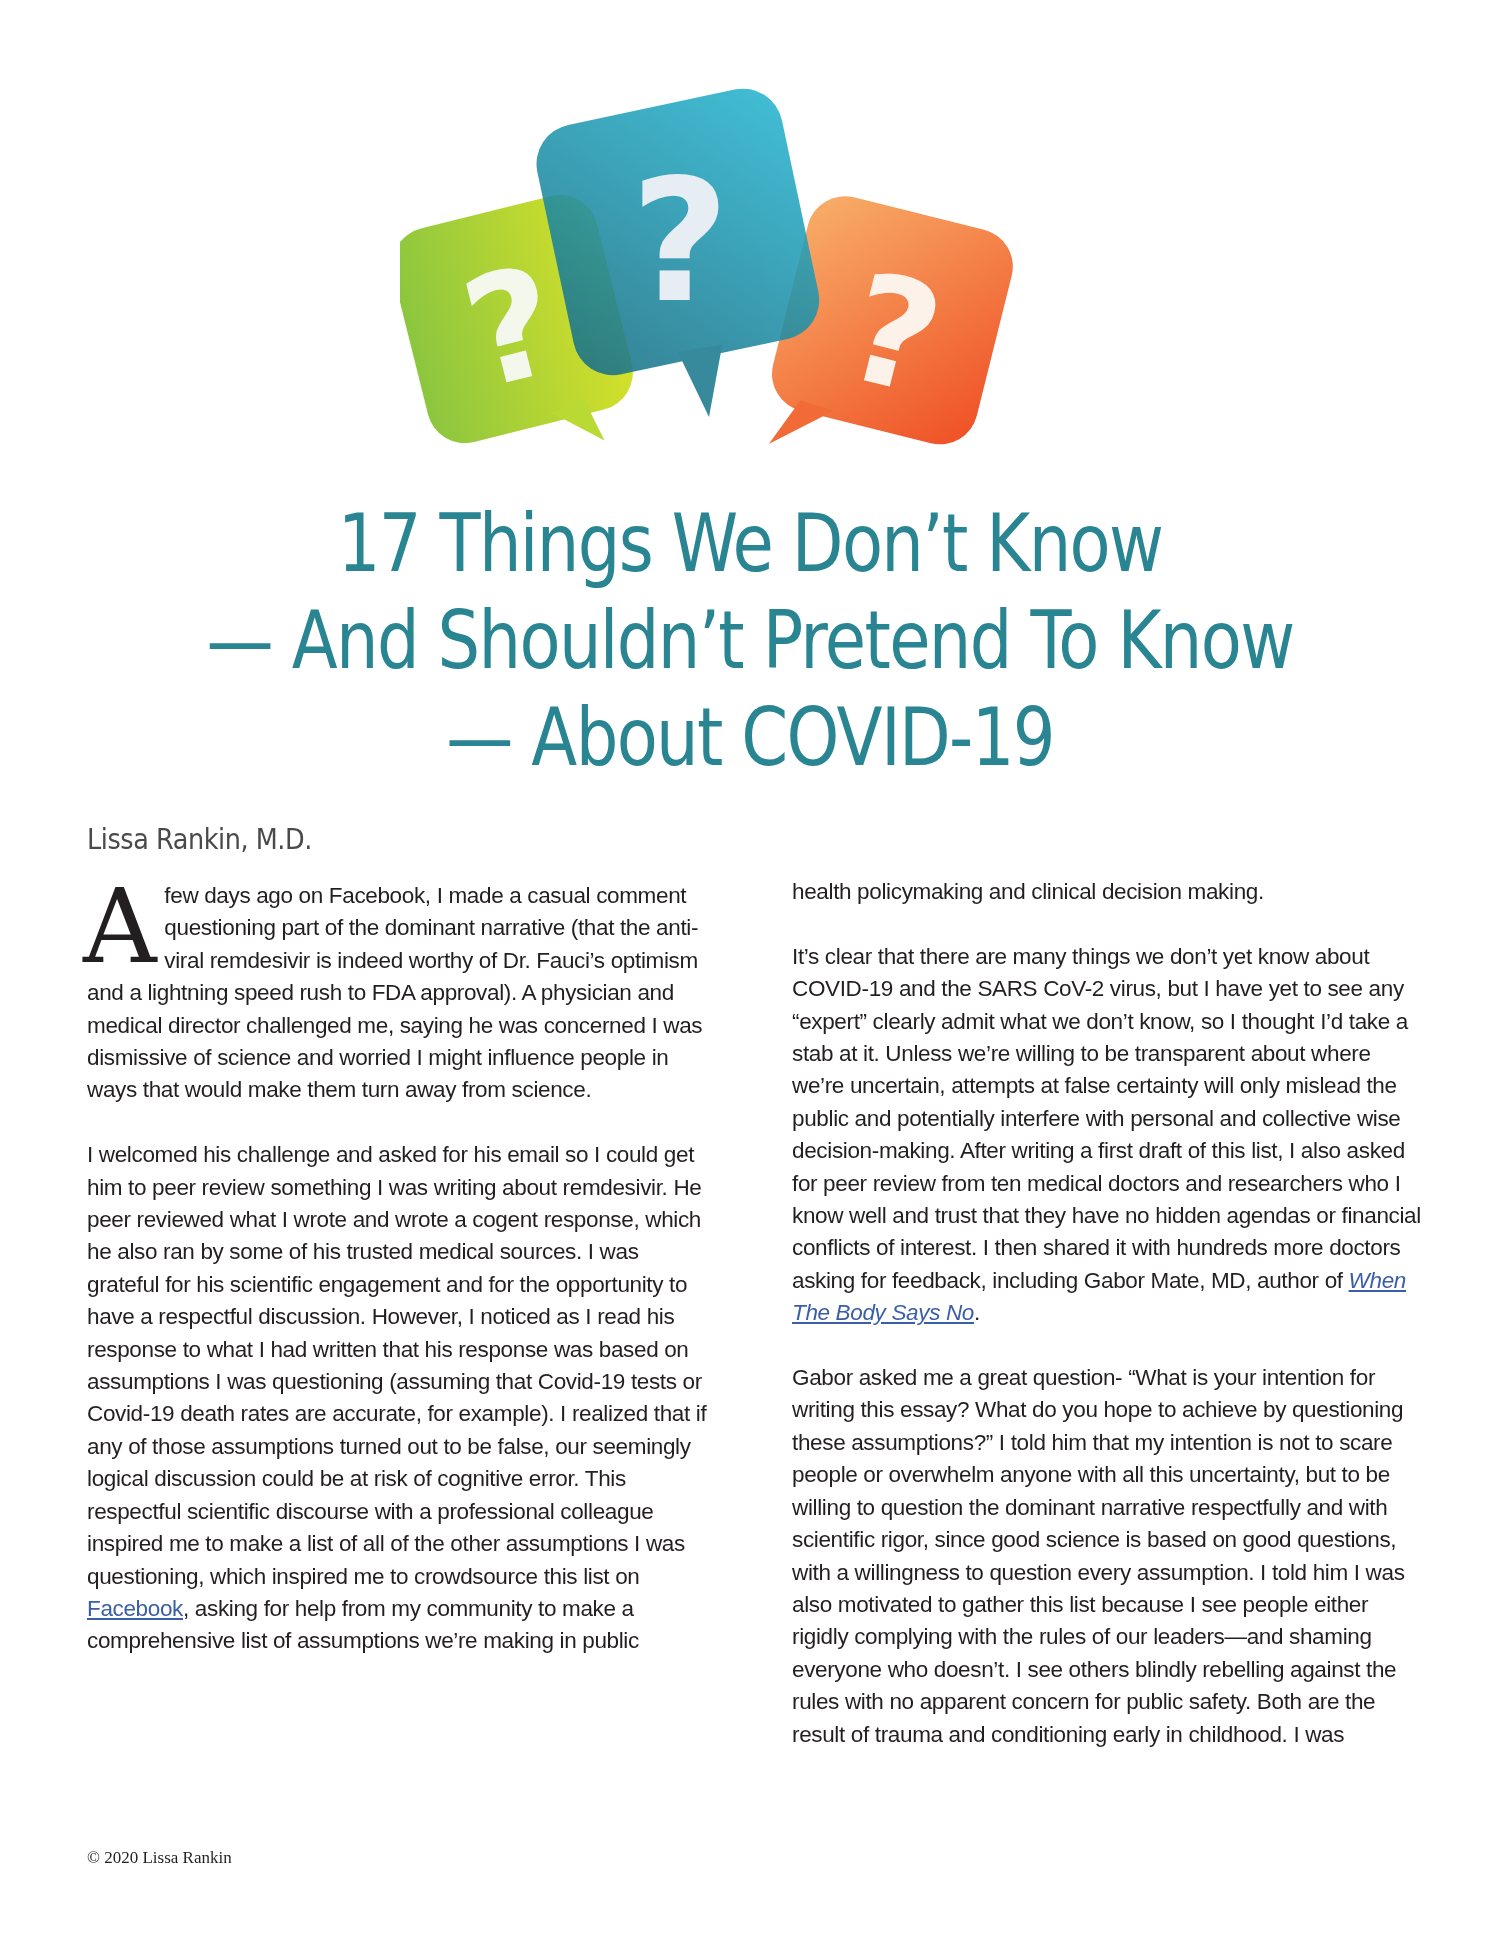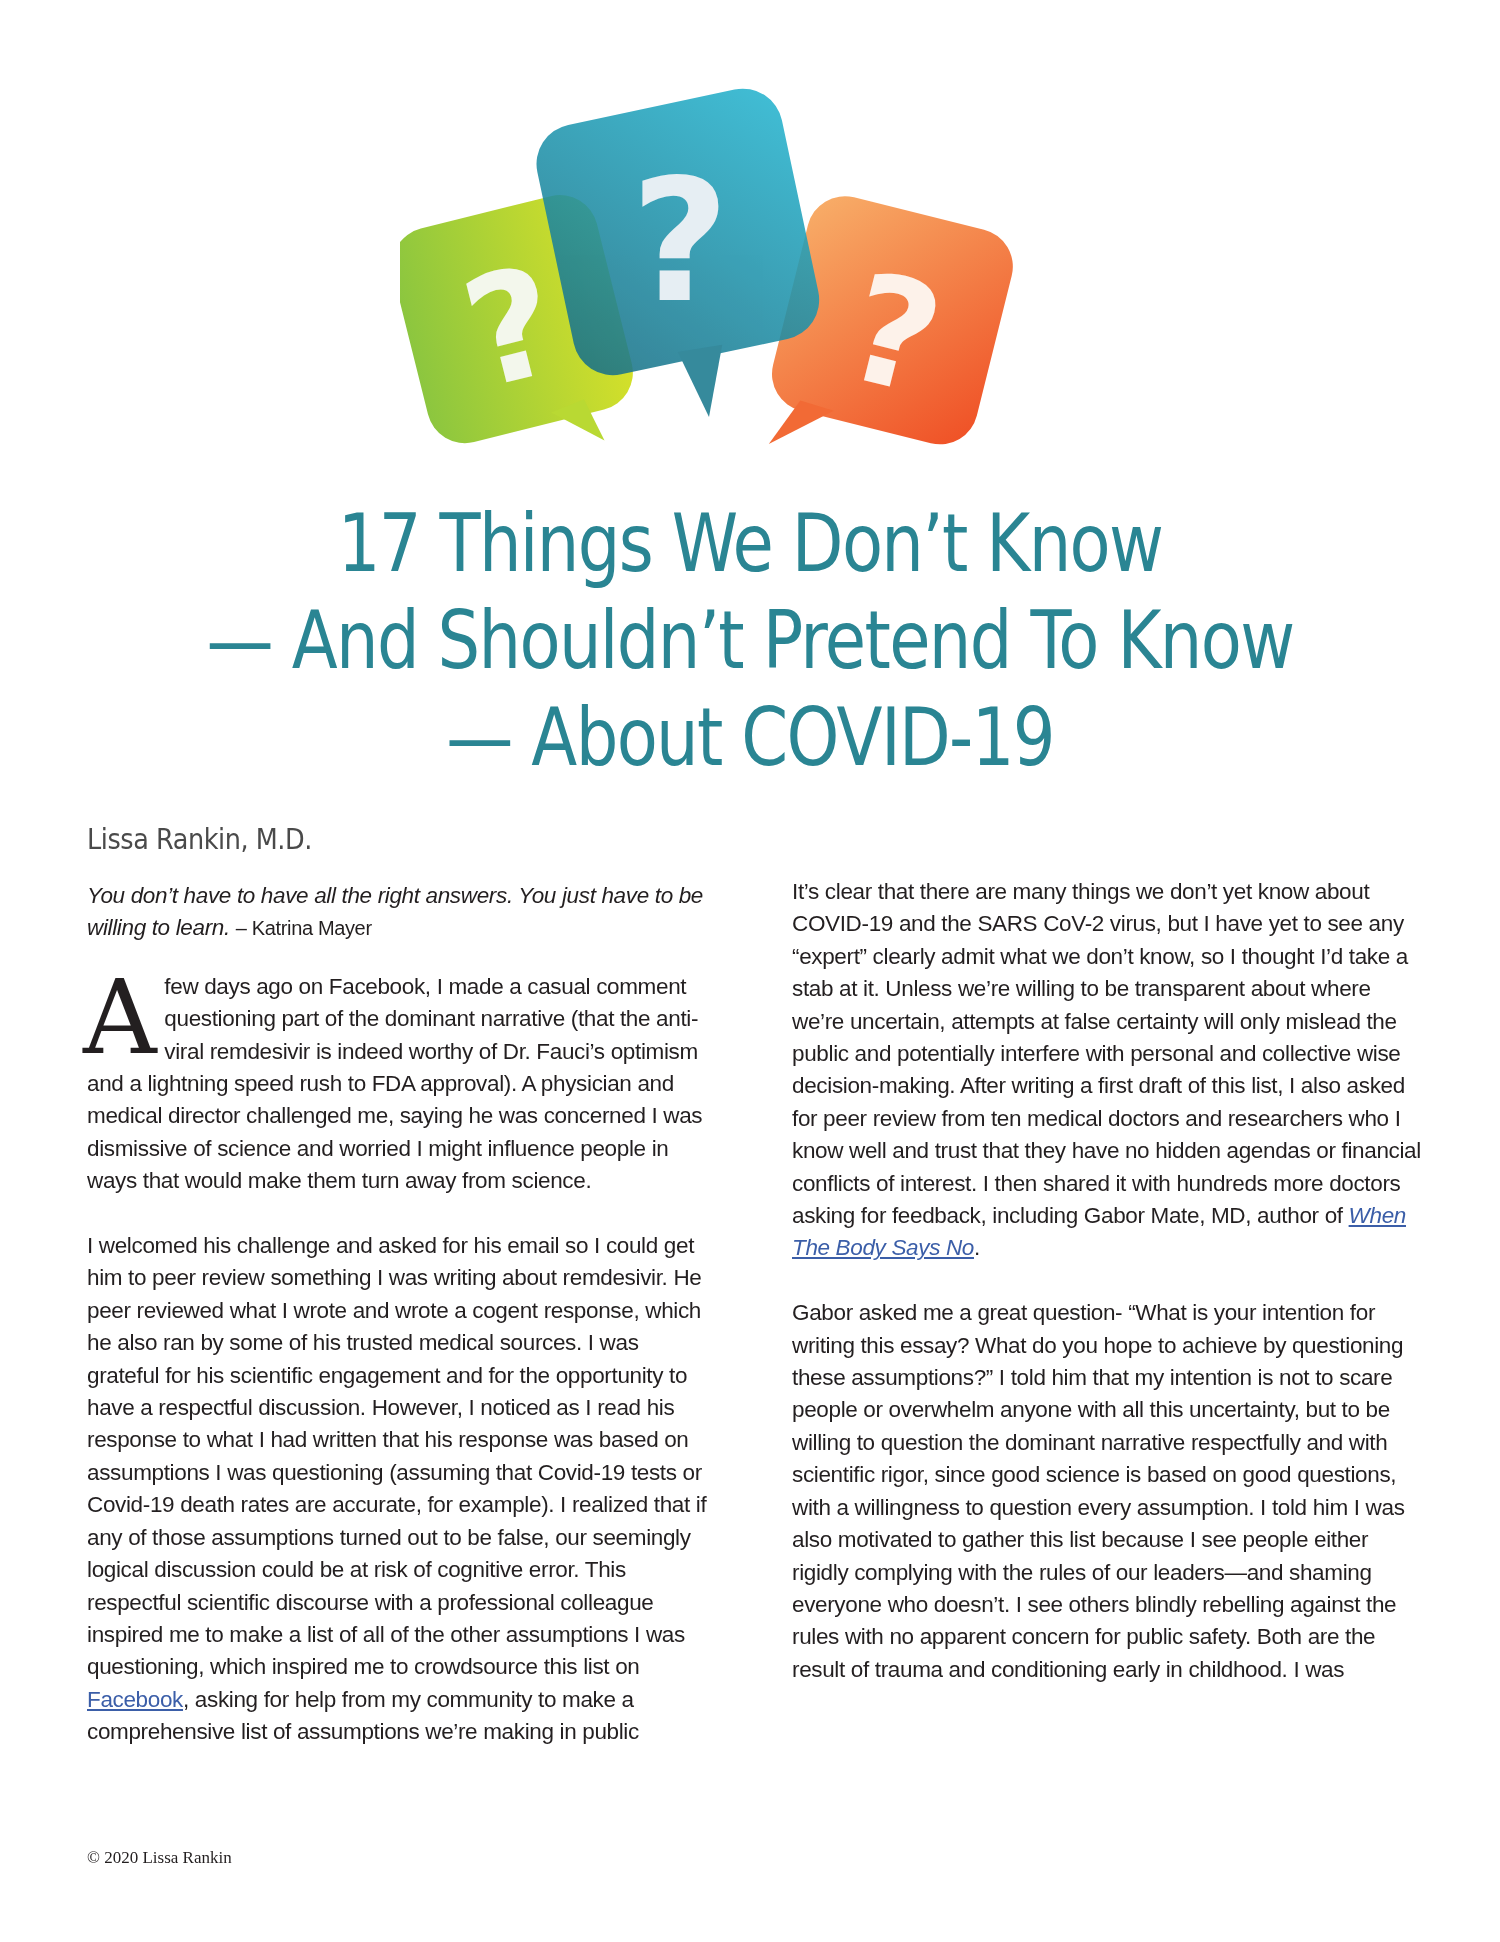--- a/index.html
+++ b/index.html
@@ -69,26 +69,23 @@
 
 <h1 class="title">
   <span>17 Things We Don’t Know</span>
   <span>— And Shouldn’t Pretend To Know</span>
   <span>— About COVID-19</span>
 </h1>
 
 <div class="author">Lissa Rankin, M.D.</div>
 
 <div class="col col-left narrow">
-  <p class="epigraph">
-    <em>You don’t have to have all the right answers. You just have to be willing to learn.</em>
-    <span class="attr">– Katrina Mayer</span>
-  </p>
   <p><span class="dropcap">A</span><span> few days ago on Facebook, I made a casual comment questioning part of the dominant narrative (that the anti-viral remdesivir is indeed worthy of Dr. Fauci’s optimism and a lightning speed rush to FDA approval). A physician and medical director challenged me, saying he was concerned I was dismissive of science and worried I might influence people in ways that would make them turn away from science.</span></p>
   <p><span>I welcomed his challenge and asked for his email so I could get him to peer review something I was writing about remdesivir. He peer reviewed what I wrote and wrote a cogent response, which he also ran by some of his trusted medical sources. I was grateful for his scientific engagement and for the opportunity to have a respectful discussion. However, I noticed as I read his response to what I had written that his response was based on assumptions I was questioning (assuming that Covid-19 tests or Covid-19 death rates are accurate, for example). I realized that if any of those assumptions turned out to be false, our seemingly logical discussion could be at risk of cognitive error. This respectful scientific discourse with a professional colleague inspired me to make a list of all of the other assumptions I was questioning, which inspired me to crowdsource this list on </span><a class="link" href="#">Facebook</a><span>, asking for help from my community to make a comprehensive list of assumptions we’re making in public</span></p>
 </div>
 
 <div class="col col-right narrow">
+  <p>health policymaking and clinical decision making.</p>
   <p><span>It’s clear that there are many things we don’t yet know about COVID-19 and the SARS CoV-2 virus, but I have yet to see any “expert” clearly admit what we don’t know, so I thought I’d take a stab at it. Unless we’re willing to be transparent about where we’re uncertain, attempts at false certainty will only mislead the public and potentially interfere with personal and collective wise decision-making. After writing a first draft of this list, I also asked for peer review from ten medical doctors and researchers who I know well and trust that they have no hidden agendas or financial conflicts of interest. I then shared it with hundreds more doctors asking for feedback, including Gabor Mate, MD, author of </span><a class="link" href="#" style="font-style:italic">When The Body Says No</a><span>.</span></p>
   <p>Gabor asked me a great question- “What is your intention for writing this essay? What do you hope to achieve by questioning these assumptions?” I told him that my intention is not to scare people or overwhelm anyone with all this uncertainty, but to be willing to question the dominant narrative respectfully and with scientific rigor, since good science is based on good questions, with a willingness to question every assumption. I told him I was also motivated to gather this list because I see people either rigidly complying with the rules of our leaders—and shaming everyone who doesn’t. I see others blindly rebelling against the rules with no apparent concern for public safety. Both are the result of trauma and conditioning early in childhood. I was</p>
 </div>
 
 <div class="footer">© 2020 Lissa Rankin</div>
 
 </body></html>

